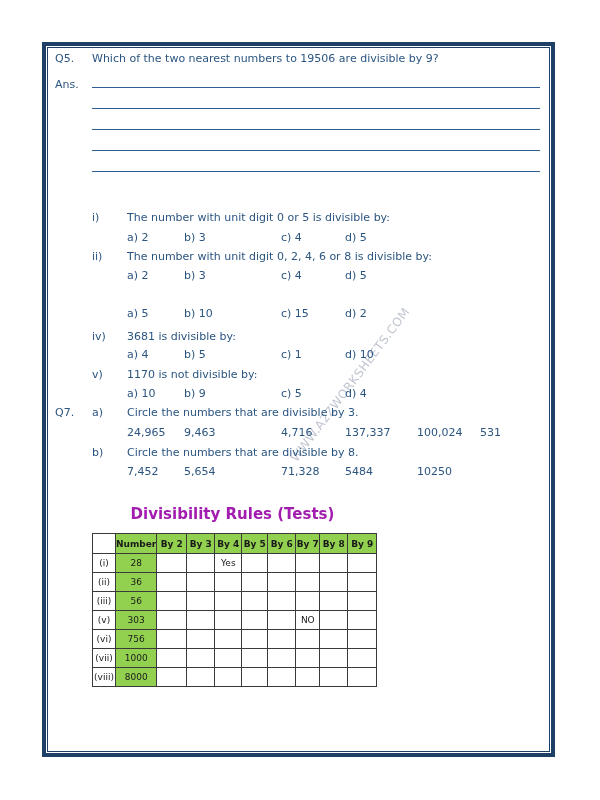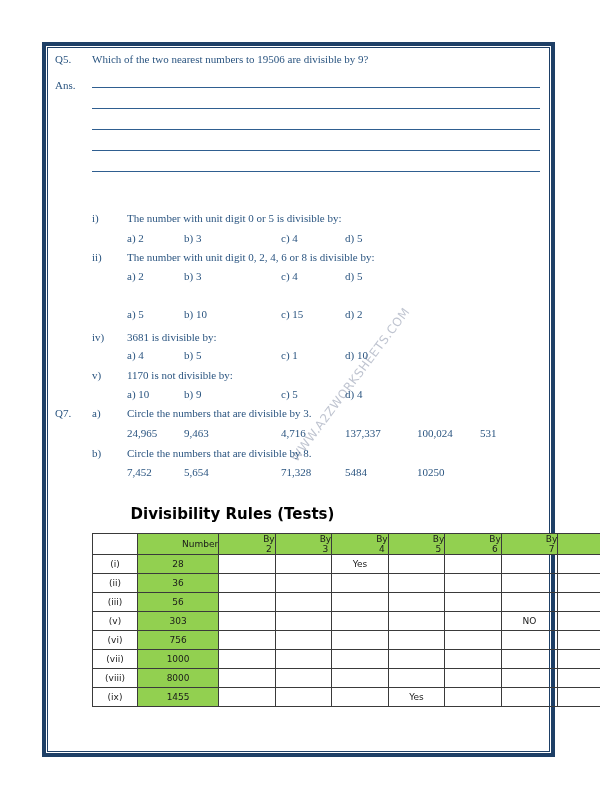--- a/index.html
+++ b/index.html
@@ -11,41 +11,41 @@
   .frame-outer{
     position:absolute;left:42px;top:42px;width:513px;height:715px;
     border:4px solid #1e3f66;box-sizing:border-box;
   }
   .frame-inner{
     position:absolute;left:1px;top:1px;right:1px;bottom:1px;
     border:1px solid #1e3f66;
   }
   .content{position:absolute;left:0;top:0;width:600px;height:800px;}
   .trow{position:absolute;left:0;width:600px;height:14px;line-height:14px;}
-  .tx{position:absolute;white-space:nowrap;font-family:Liberation Serif, serif;}
+  .tx{position:absolute;white-space:nowrap;}
   .x55{left:55px}.x92{left:92px}.x127{left:127px}.x200{left:184px}
   .x272{left:281px}.x345{left:345px}.x417{left:417px}.x480{left:480px}
   .aline{
     position:absolute;left:92px;width:448px;height:0;
     border-bottom:1px solid #2f5e90;
   }
   .tbl-title{
     position:absolute;left:92px;top:505px;width:281px;text-align:center;
-    font-size:15px;font-weight:bold;color:#000000;white-space:nowrap;
+    font-size:15px;font-weight:bold;color:#a21caf;white-space:nowrap;
   }
   table.divtable{
     position:absolute;left:92px;top:533px;border-collapse:collapse;
     table-layout:fixed;
   }
   .divtable td,.divtable th{
     border:1px solid #3a3a3a;padding:0;text-align:center;vertical-align:middle;
     font-size:9px;color:#1a1a1a;font-weight:normal;overflow:hidden;
     font-family:"DejaVu Sans","Liberation Sans",sans-serif;
   }
-  .divtable thead th{height:19px;font-weight:normal;padding-left:44px;}
+  .divtable thead th{height:19px;font-weight:bold;}
   .divtable tbody td{height:18px;}
   .green{background:#92d050;}
   .watermark{
     position:absolute;left:258px;top:382px;width:178px;text-align:center;
     transform:rotate(-53deg);font-size:12px;letter-spacing:0.5px;
     color:rgba(148,156,176,0.60);white-space:nowrap;
   }
 </style>
 </head>
 <body>
@@ -256,28 +256,16 @@
         <td class="green">8000</td>
         <td></td>
         <td></td>
         <td></td>
         <td></td>
         <td></td>
         <td></td>
         <td></td>
         <td></td>
       </tr>
-      <tr>
-        <td>(ix)</td>
-        <td class="green">1455</td>
-        <td></td>
-        <td></td>
-        <td></td>
-        <td>Yes</td>
-        <td></td>
-        <td></td>
-        <td></td>
-        <td></td>
-      </tr>
     </tbody>
   </table>
 
 </div>
 
 </body></html>

